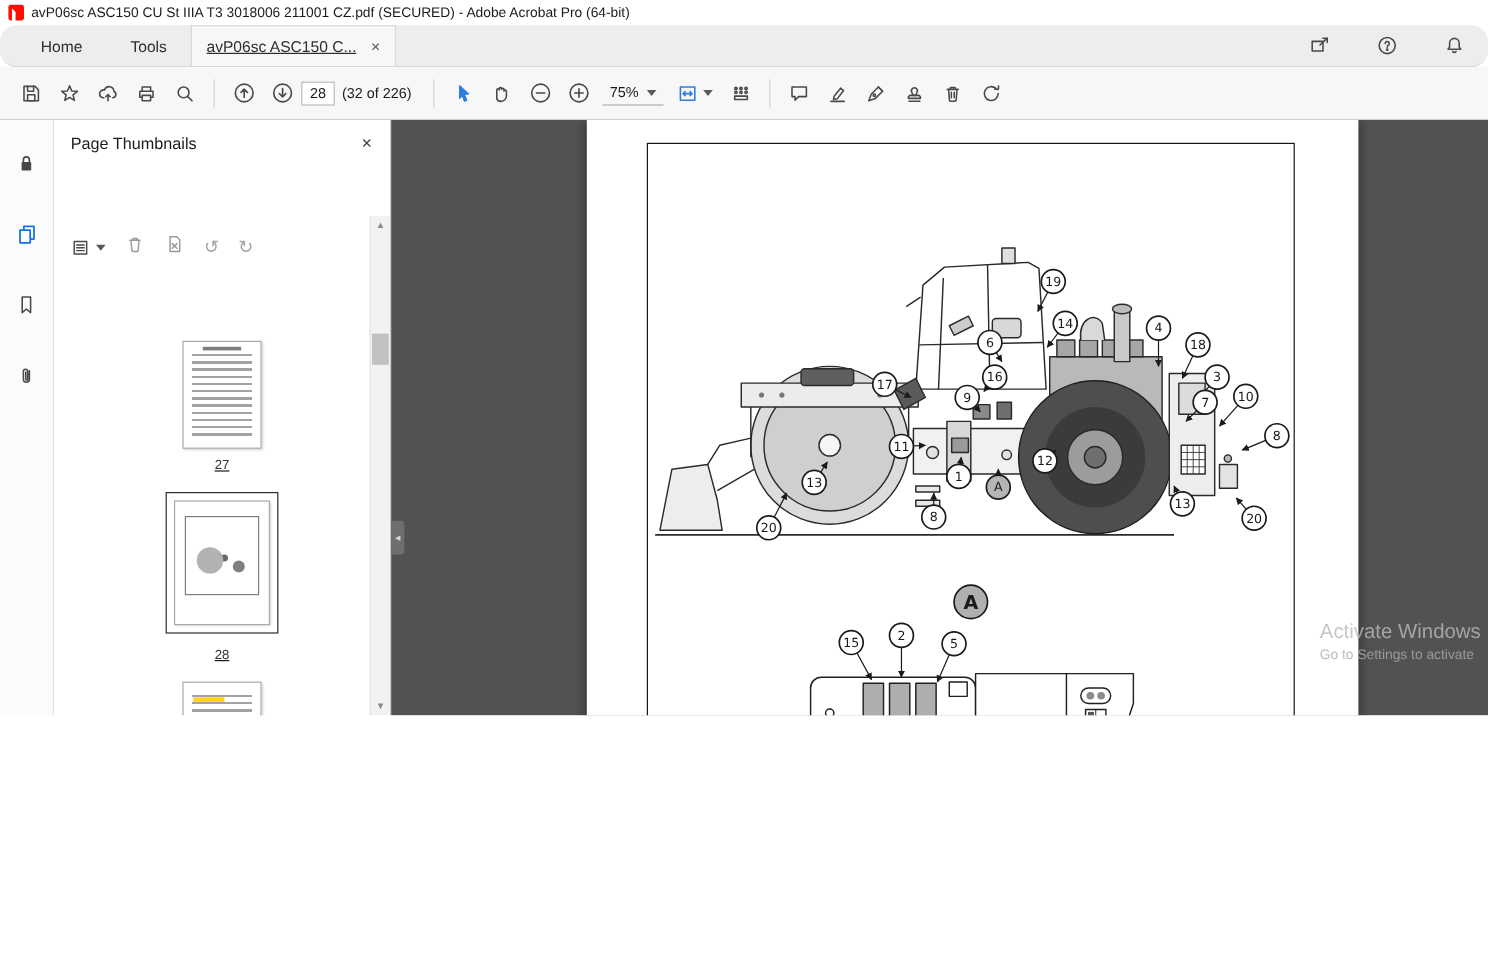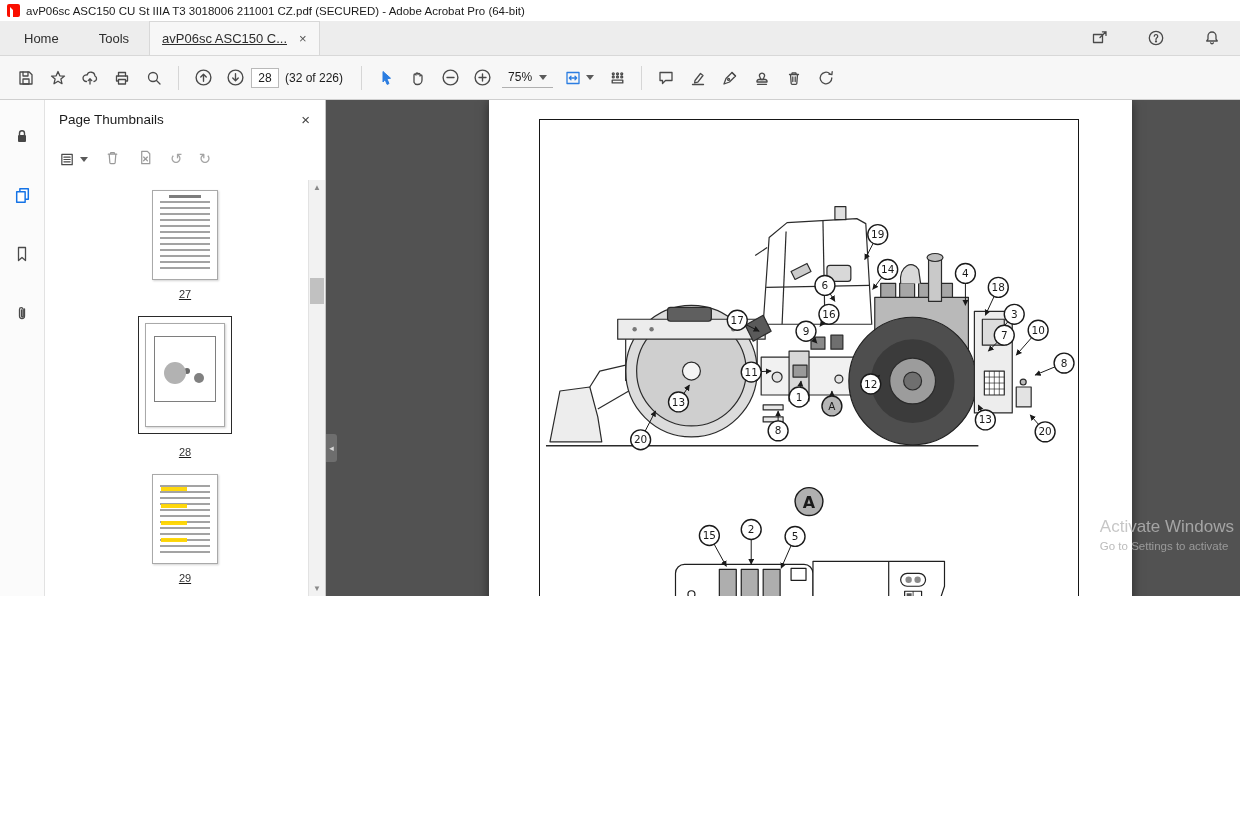--- a/index.html
+++ b/index.html
@@ -12,21 +12,21 @@
   .pdficon { width:13px; height:13px; background:#fa0f00; border-radius:2px; position:relative; flex:0 0 auto; }
   .pdficon::after { content:""; position:absolute; left:3px; top:3px; width:7px; height:7px;
       border-left:3px solid #fff; border-bottom:3px solid transparent; border-top:3px solid transparent; }
   .title { font-size:11.5px; white-space:nowrap; }
 
   
   .menubar { height:21px; background:#fff; display:flex; align-items:center; padding-left:4px; flex:0 0 auto; }
   .menu-item { font-size:12px; padding:2px 7px; cursor:default; }
 
   
-  .tabbar { height:35px; background:#ededed; border-bottom:1px solid #d8d8d8; display:flex; align-items:flex-end; padding-left:4px; position:relative; flex:0 0 auto; }
+  .tabbar { height:35px; background:#ededed; border-bottom:1px solid #d8d8d8; display:flex; align-items:flex-end; padding-left:14px; position:relative; flex:0 0 auto;border-radius:14px; }
   .tab { height:34px; display:flex; align-items:center; padding:0 20px; font-size:13px; color:#2d2d2d; }
   .tab.doc { background:#f7f7f7; border:1px solid #d8d8d8; border-bottom:none; gap:12px; padding:0 12px; }
   .tab.doc .doclabel { max-width:130px; overflow:hidden; white-space:nowrap;text-decoration:underline; }
   .tabclose { font-size:13px; color:#555; }
   .tabbar-right { position:absolute; right:12px; top:0; height:34px; display:flex; align-items:center; gap:24px; }
 
   
   .toolbar { height:44px; background:#f7f7f7; border-bottom:1px solid #cfcfcf; display:flex; align-items:center; padding:0 10px; flex:0 0 auto; }
   .tbtn { width:32px; height:32px; display:flex; align-items:center; justify-content:center; border-radius:3px; flex:0 0 auto; }
   .tbtn svg { display:block; }
@@ -35,21 +35,21 @@
   .page-count { font-size:12px; margin:0 10px 0 6px; white-space:nowrap; }
   .zoom-box { display:flex; align-items:center; gap:7px; border-bottom:1px solid #b0b0b0; padding:3px 6px; font-size:12px; margin:0 4px; }
   .caret { width:0; height:0; border-left:4px solid transparent; border-right:4px solid transparent; border-top:5px solid #5a5a5a; }
   .combo { display:flex; align-items:center; gap:4px; }
 
   
   .workspace { flex:1 1 auto; display:flex; min-height:0; }
 
   .rail { width:45px; background:#fbfbfb; border-right:1px solid #e2e2e2; display:flex; flex-direction:column; align-items:center; padding-top:20px; gap:27px; flex:0 0 auto; }
 
-  .panel { width:281px; background:#fff; border-right:1px solid #c6c6c6; position:relative; display:flex; flex-direction:column; flex:0 0 auto; }
+  .panel { width:281px; background:#fff; border-right:1px solid #c6c6c6; position:relative; display:flex; flex-direction:column; flex:0 0 auto;gap:47px; }
   .panel-header { height:38px; display:flex; align-items:center; justify-content:space-between; padding:0 15px 0 14px; flex:0 0 auto; }
   .panel-title { font-size:13.5px; color:#1b1b1b; }
   .panel-close { font-size:15px; color:#444; }
   .panel-tools { height:42px; display:flex; align-items:center; gap:16px; padding:0 14px; flex:0 0 auto; }
   .rot-glyph { font-size:15px; color:#a5a5a5; }
   .thumb-list { flex:1 1 auto; overflow:hidden; padding-top:10px; position:relative; }
   .thumb { display:flex; flex-direction:column; align-items:center; margin-bottom:16px;text-decoration:underline; }
   .tpage { width:66px; height:90px; background:#fff; border:1px solid #a9a9a9; position:relative; box-shadow:1px 1px 2px rgba(0,0,0,.18); }
   .thumb.selected .tpage { width:80px; height:104px; outline:1px solid #2a2a2a; outline-offset:6px; margin:7px; }
   .tlabel { margin-top:8px; font-size:11px; color:#333; }

